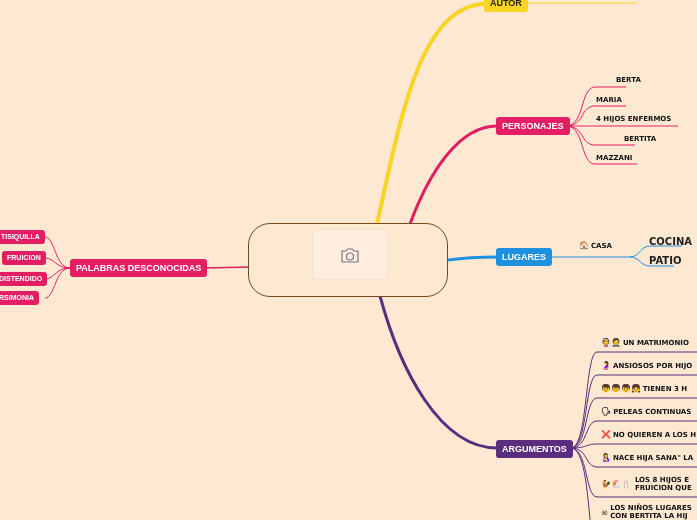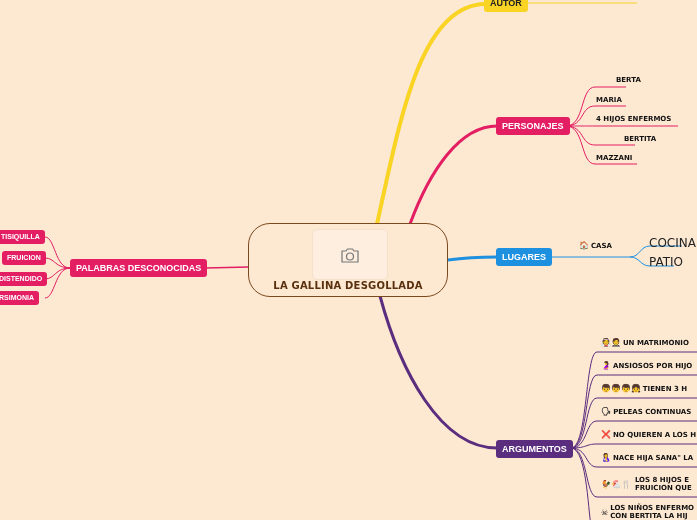--- a/index.html
+++ b/index.html
@@ -30,21 +30,21 @@
   }
   .sub {
     height:14px; line-height:14px; padding:0 5px; border-radius:3px;
     color:#fff; font-weight:bold; font-size:7px;
     font-family: "Liberation Sans", sans-serif;
   }
   .leaf {
     font-size:7px; font-weight:bold; color:#111;
     font-family: "DejaVu Sans", sans-serif;
   }
-  .leaf.light { font-weight:normal; font-size:12px; color:#222; }
+  .leaf.light { font-weight:bold; font-size:10px; color:#222; }
   .emoji { font-size:8px; margin-right:2px; }
   .two { line-height:8px; }
 </style>
 </head>
 <body>
 
 <svg class="links" viewBox="0 0 697 520">
 
   <path d="M377 224 C 400 120, 420 5, 485 4" stroke="#f9d424" stroke-width="4" fill="none"></path>
   <path d="M377 224 C 400 120, 420 5, 485 4" stroke="#f9d424" stroke-width="1.5" fill="none"></path>
@@ -87,21 +87,20 @@
   </g>
 </svg>
 
 <div class="node central">
   <div class="photo">
     <svg width="20" height="16" viewBox="0 0 20 16">
       <path d="M2 4 h4 l1.5-2 h5 l1.5 2 h4 v11 h-16 z" fill="none" stroke="#777" stroke-width="1.2" stroke-linejoin="round"></path>
       <circle cx="10" cy="9.5" r="3.5" fill="none" stroke="#777" stroke-width="1.2"></circle>
     </svg>
   </div>
-  <div class="title">LA GALLINA DESGOLLADA</div>
 </div>
 
 <div class="node main" style="left:484px; top:-6px; background:#f9d424; color:#222;">
   <span>AUTOR</span>
 </div>
 
 <div class="node main" style="left:496px; top:117px; background:#e31e63;">
   <span>PERSONAJES</span>
 </div>
 <div class="node leaf" style="left:596px; top:76px;padding-left:20px;">BERTA</div>
@@ -143,21 +142,21 @@
 <div class="node leaf" style="left:601px; top:476px; display:flex; align-items:center;">
   <span class="emoji" style="margin-right:4px;">🐓🐔🍴</span>
   <span class="two" style="display:block;">
     <span style="display:block;">LOS 8 HIJOS E</span>
     <span style="display:block;">FRUICION QUE</span>
   </span>
 </div>
 <div class="node leaf" style="left:601px; top:504px; display:flex; align-items:center;">
   <span class="emoji">☠</span>
   <span class="two" style="display:block;">
-    <span style="display:block;">LOS NIÑOS ENFERMO</span>
+    <span style="display:block;">LOS NIÑOS LUGARES</span>
     <span style="display:block;">CON BERTITA LA HIJ</span>
   </span>
 </div>
 
 <div class="node main" style="left:70px; top:259px; background:#e31e63;">
   <span>PALABRAS DESCONOCIDAS</span>
 </div>
 <div class="node sub" style="left:-4px; top:230px; background:#e31e63;">TISIQUILLA</div>
 <div class="node sub" style="left:2px; top:251px; background:#e31e63;">FRUICION</div>
 <div class="node sub" style="left:-6px; top:272px; background:#e31e63;">DISTENDIDO</div>

